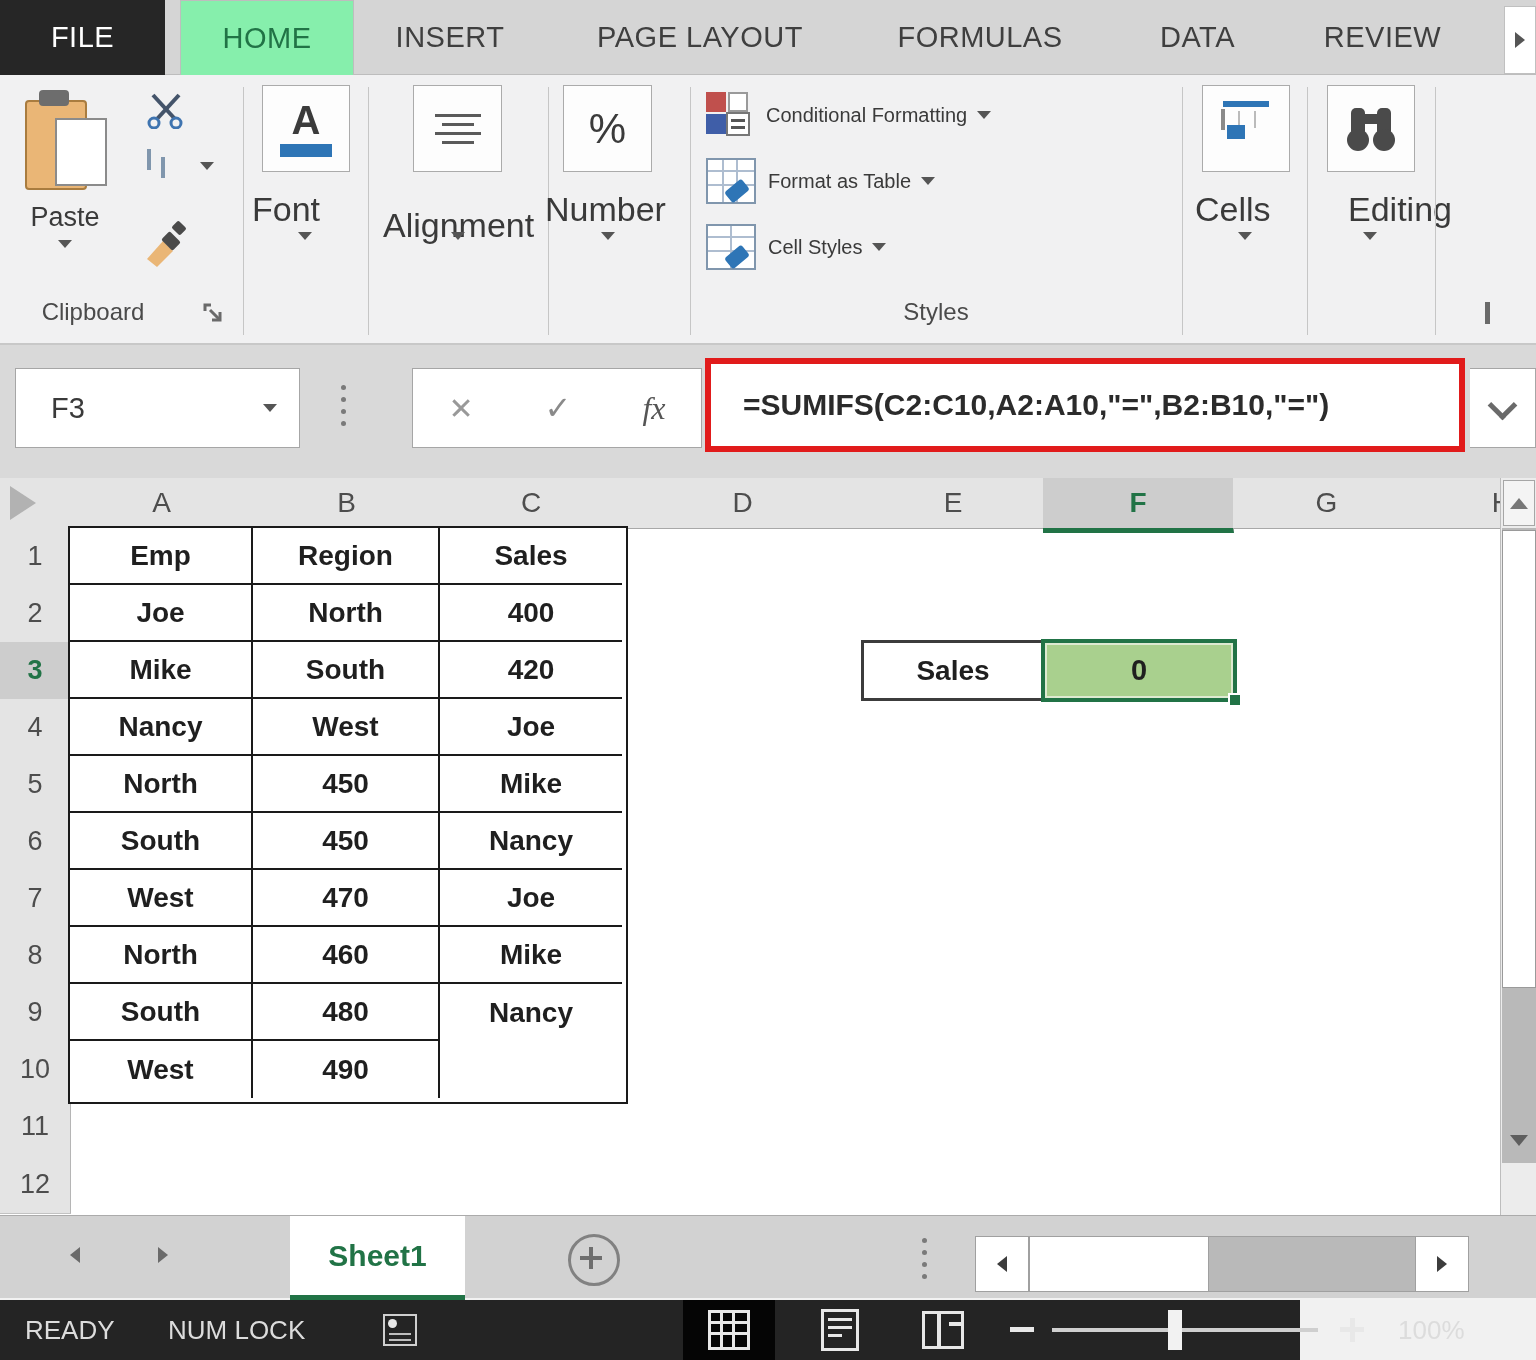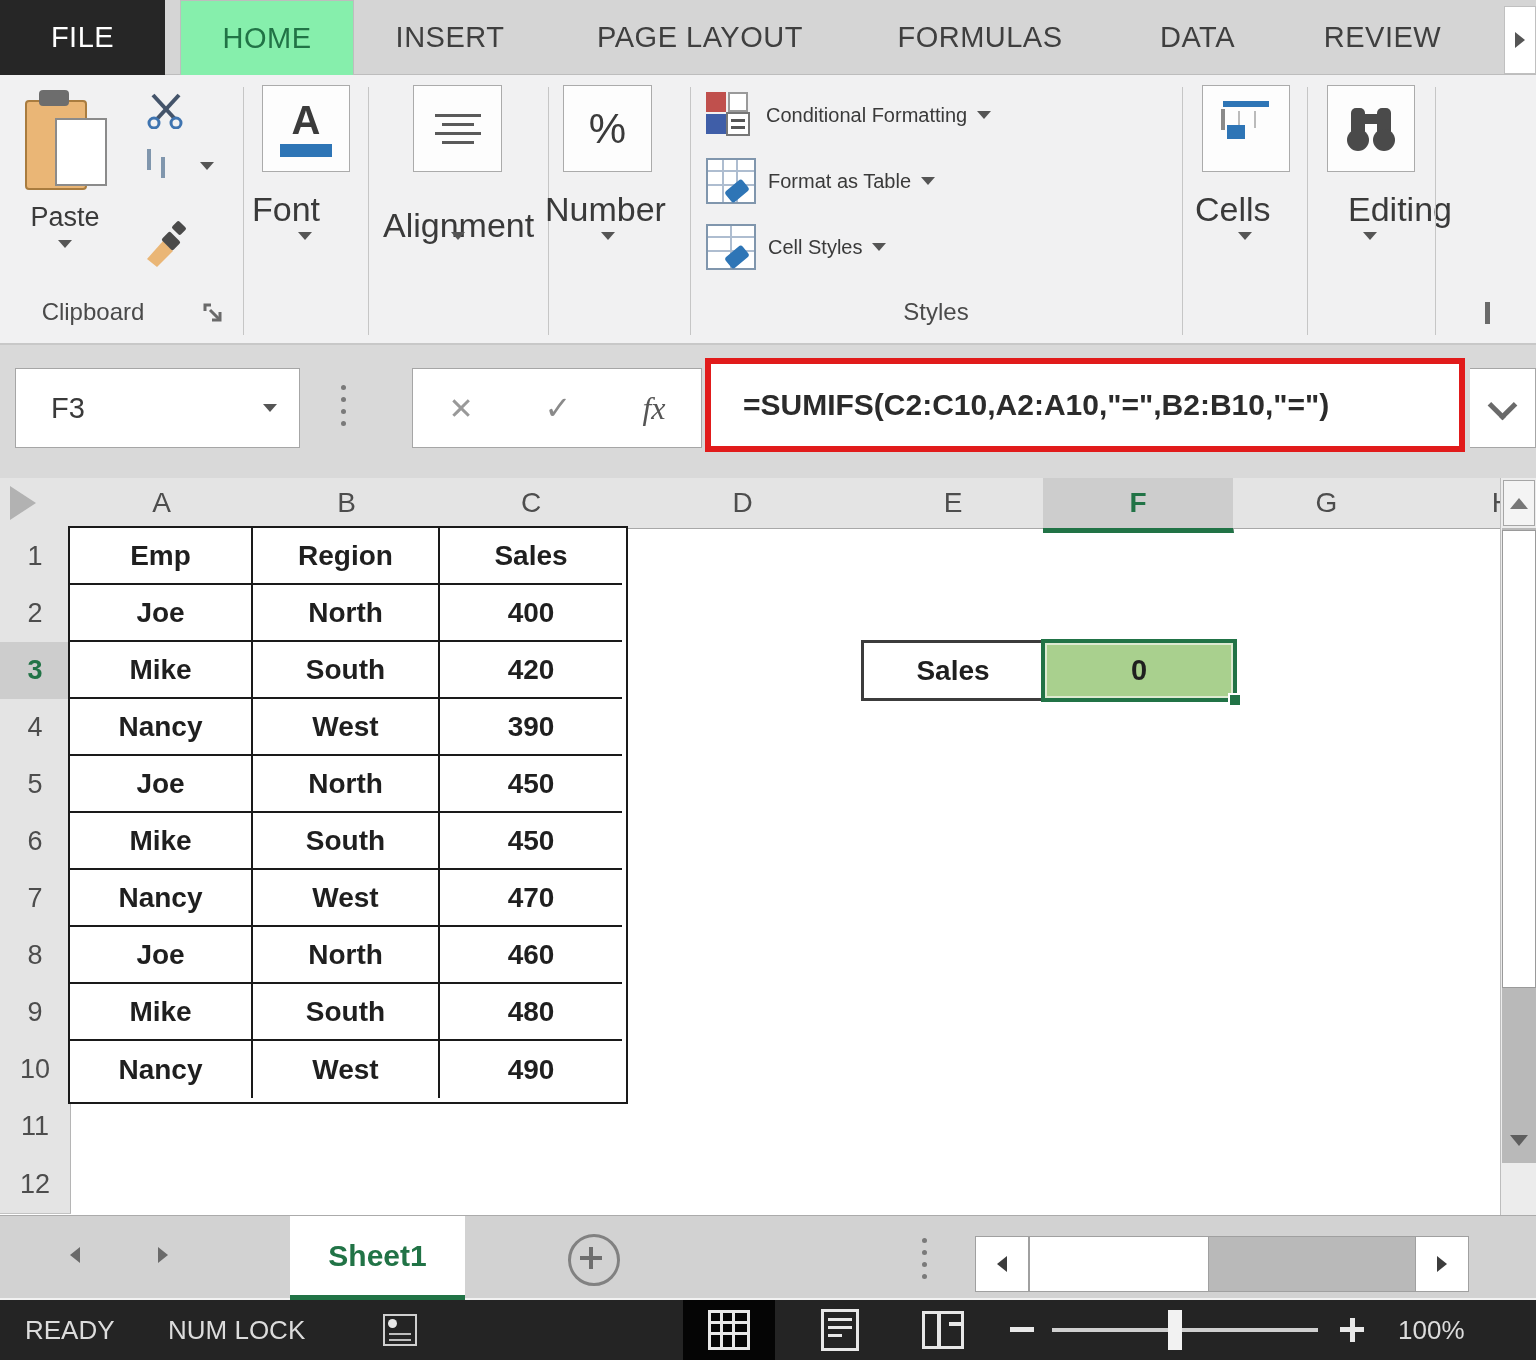--- a/index.html
+++ b/index.html
@@ -76,21 +76,21 @@
         display:flex;align-items:center;justify-content:center;font-size:30px;font-weight:bold;color:#217346;}
   .addsheet{position:absolute;width:46px;height:46px;border:3px solid #818181;border-radius:50%;}
   .plus-h{position:absolute;left:9px;top:19px;width:22px;height:4px;background:#6e6e6e;}
   .plus-v{position:absolute;left:18px;top:10px;width:4px;height:22px;background:#6e6e6e;}
 
   .hscroll{position:absolute;left:975px;top:20px;width:492px;height:54px;background:#b9b9b9;border:1px solid #a0a0a0;display:flex;}
   .hs-btn{width:52px;height:100%;background:#fff;display:flex;align-items:center;justify-content:center;}
   .hs-thumb{width:178px;height:100%;background:#fff;border-left:1px solid #a0a0a0;border-right:1px solid #a0a0a0;}
 
   
-  .statusbar{left:0;top:1300px;width:1536px;height:60px;background:#242424;color:#dcdcdc;}
+  .statusbar{left:0;top:1300px;width:1300px;height:60px;background:#242424;color:#dcdcdc;}
   .sb-text{position:absolute;top:0;height:60px;display:flex;align-items:center;font-size:26px;color:#dcdcdc;}
   .viewbtn{position:absolute;top:0;height:60px;display:flex;align-items:center;justify-content:center;}
   .viewbtn.active{background:#050505;}
   .icon-9grid{width:36px;height:34px;position:relative;border:3px solid #e8e8e8;}
   .icon-9grid i{position:absolute;background:#e8e8e8;}
   .zoom-track{position:absolute;top:28px;height:4px;background:#cfcfcf;}
   .zoom-thumb{position:absolute;top:10px;width:14px;height:40px;background:#f2f2f2;}
   .zbar-h{position:absolute;width:24px;height:5px;background:#e8e8e8;}
   .zbar-v{position:absolute;width:5px;height:24px;background:#e8e8e8;left:9.5px;top:-9.5px;}
 </style>
@@ -323,21 +323,20 @@
     <div class="cell">Joe</div>
     <div class="cell">North</div>
     <div class="cell">400</div>
 
     <div class="cell">Mike</div>
     <div class="cell">South</div>
     <div class="cell">420</div>
 
     <div class="cell">Nancy</div>
     <div class="cell">West</div>
-    <div class="cell">390</div>
 
     <div class="cell">Joe</div>
     <div class="cell">North</div>
     <div class="cell">450</div>
 
     <div class="cell">Mike</div>
     <div class="cell">South</div>
     <div class="cell">450</div>
 
     <div class="cell">Nancy</div>

